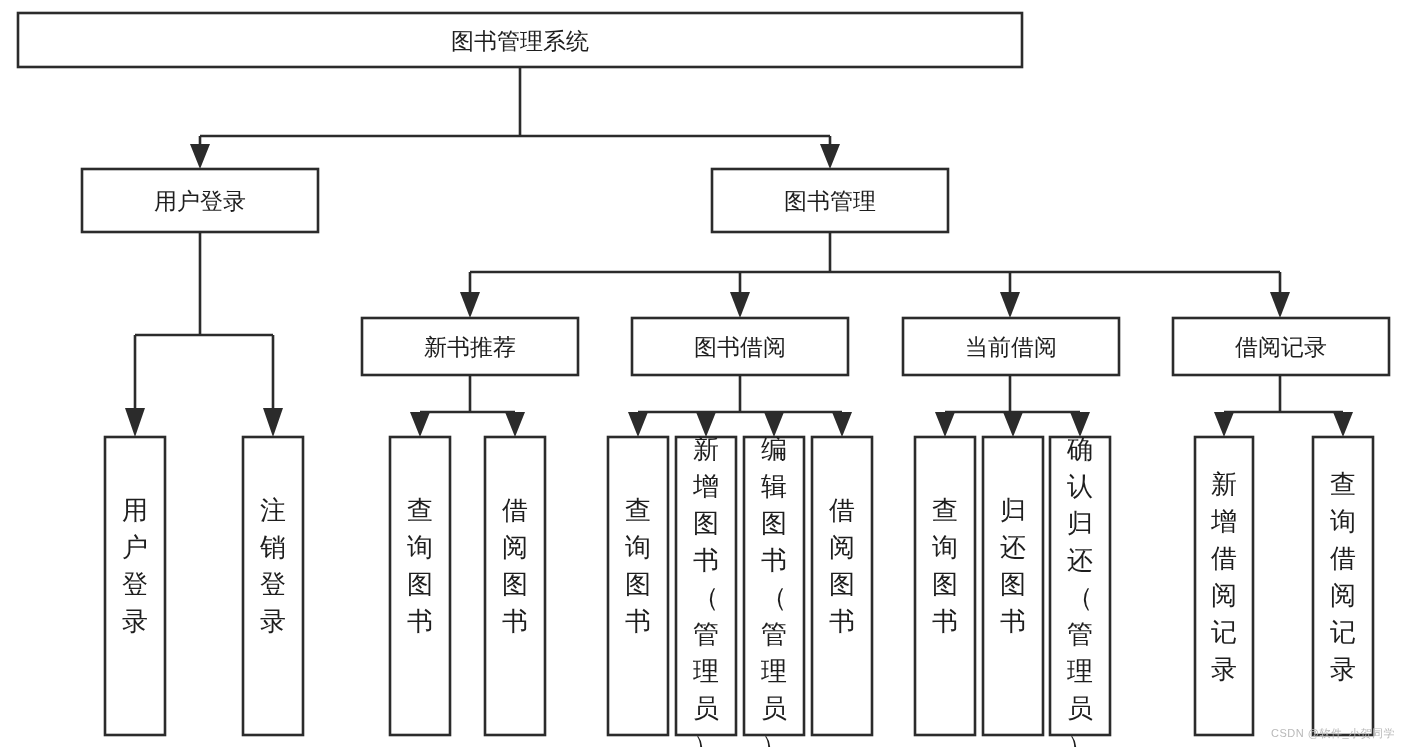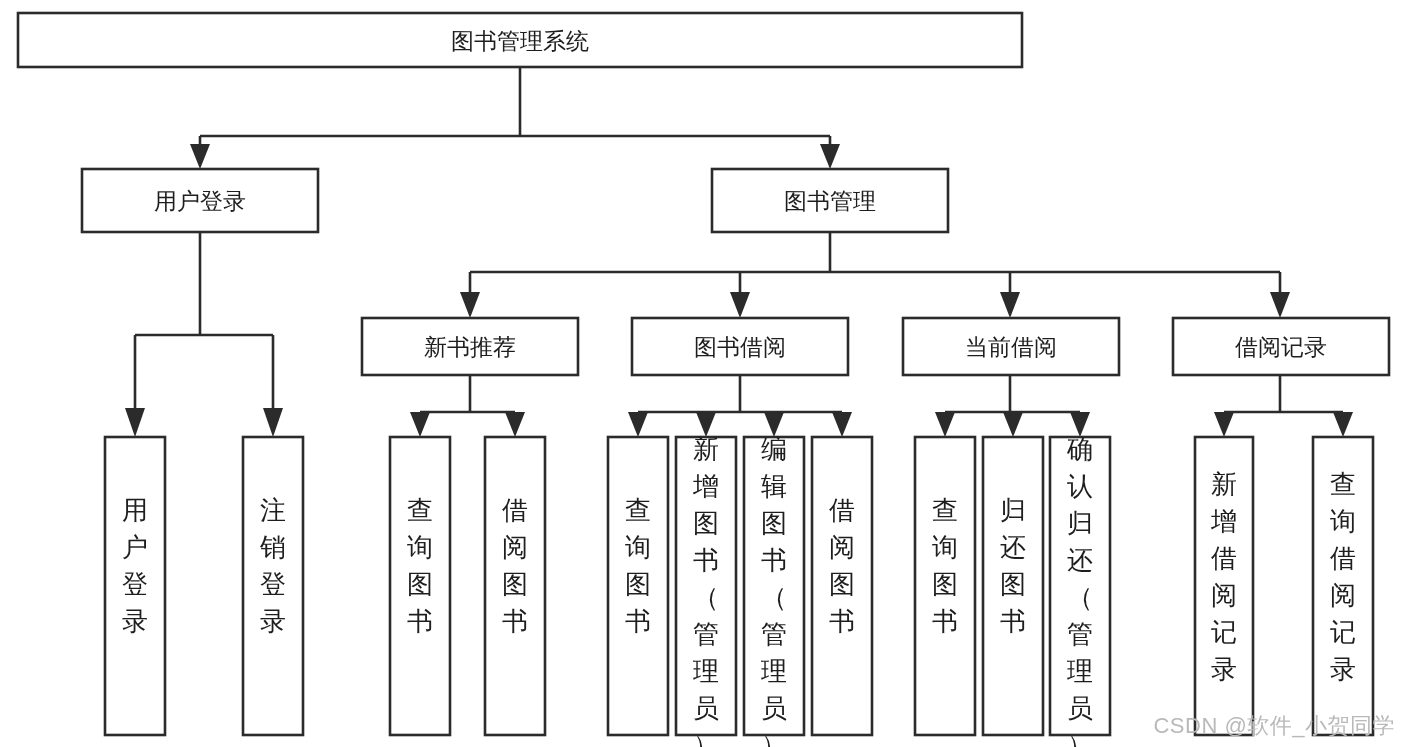--- a/index.html
+++ b/index.html
@@ -53,21 +53,21 @@
     font-family: "Liberation Sans", "DejaVu Sans", sans-serif;
     font-size: 26px;
     fill: #1e1e1e;
     text-anchor: middle;
   }
   .watermark-text {
     position: absolute;
     right: 10px;
     bottom: 6px;
     font-family: "Liberation Sans", "DejaVu Sans", sans-serif;
-    font-size: 22px;
+    font-size: 11px;
     color: #b9b9b9;
     letter-spacing: 0.5px;
     white-space: nowrap;
     pointer-events: none;
   }
 </style>
 </head>
 <body>
 
 <div id="diagram-root">

